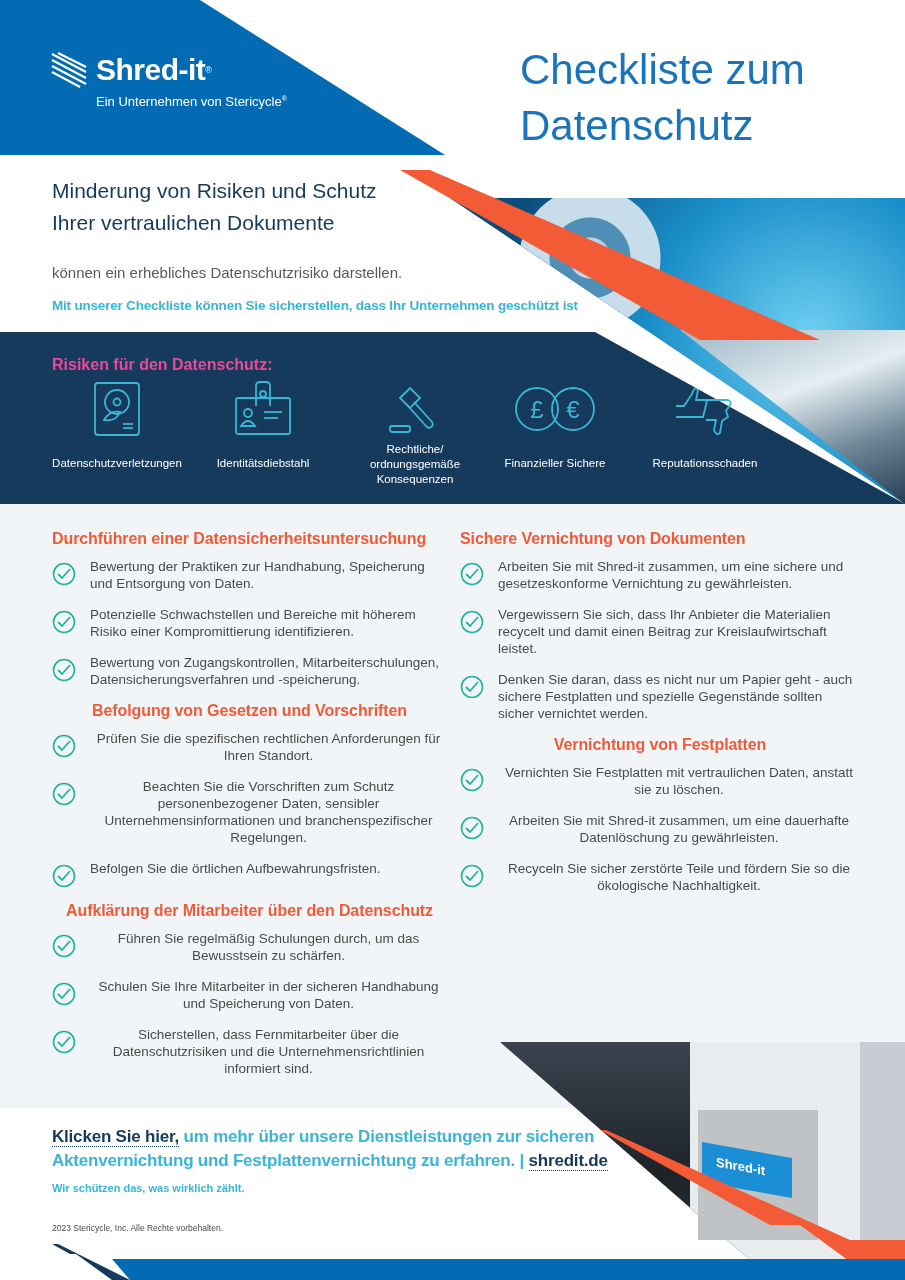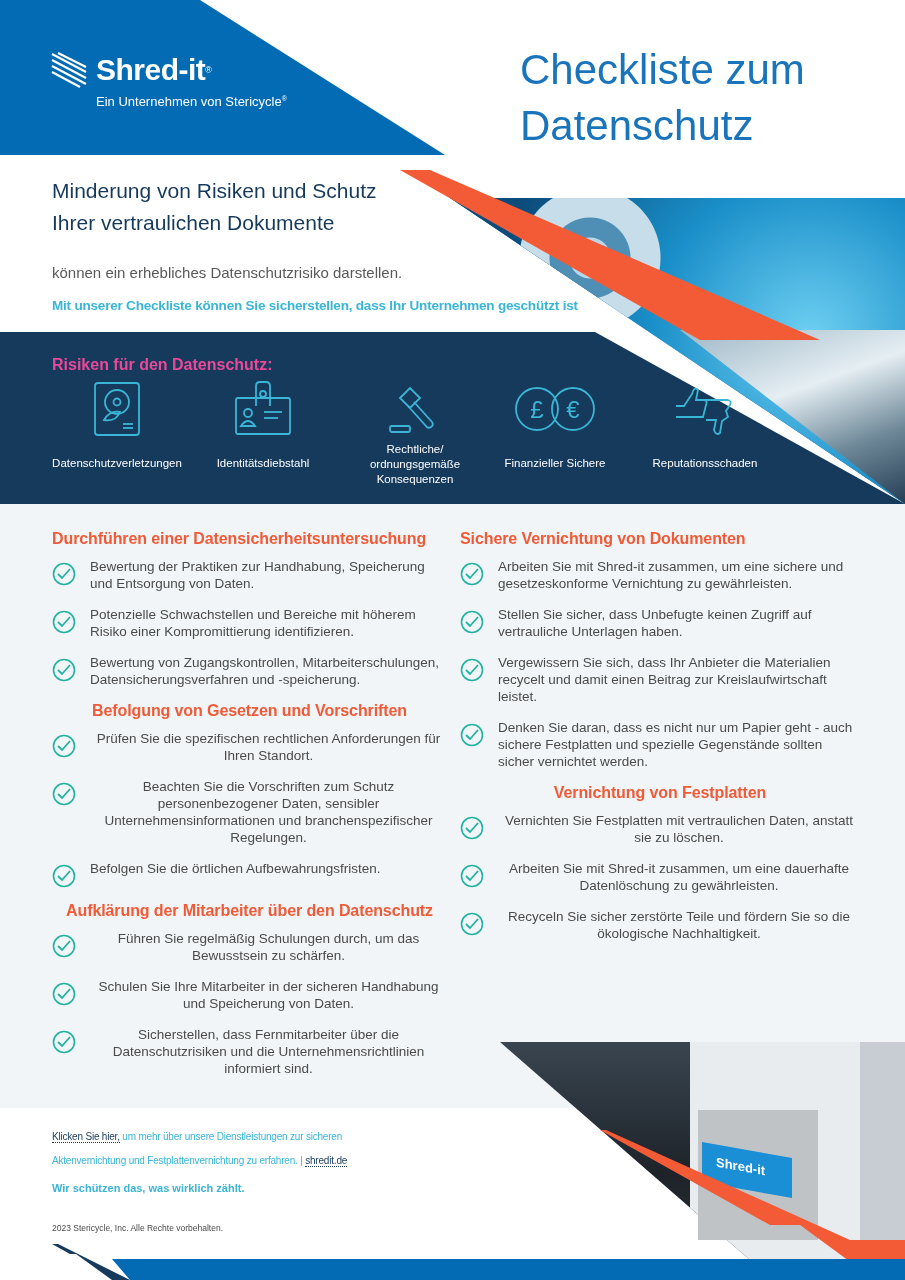--- a/index.html
+++ b/index.html
@@ -88,21 +88,21 @@
   .bin-label {
     position: absolute; left: 702px; top: 1150px; width: 90px; height: 40px; background: #1a8fd6; color: #fff;
     font-size: 13px; font-weight: bold; padding: 10px 0 0 14px; transform: skewY(10deg);
   }
   .orange-bottom {
     left: 600px; top: 1130px; width: 305px; height: 150px; background: #f35b36;
     clip-path: polygon(0 0, 6px 0, 250px 110px, 305px 110px, 305px 150px, 275px 150px, 200px 95px, 170px 95px);
   }
 
   
-  .cta { position: absolute; left: 52px; top: 1125px; width: 600px; font-size: 10px; font-weight: normal; color: #3ab5d6; line-height: 24px; letter-spacing: -0.2px; }
+  .cta { position: absolute; left: 52px; top: 1125px; width: 600px; font-size: 17px; font-weight: bold; color: #3ab5d6; line-height: 24px; letter-spacing: -0.2px; }
   .cta a { color: #163a5c; text-decoration: none; border-bottom: 1px dotted #163a5c; }
   .tagline { position: absolute; left: 52px; top: 1182px; font-size: 11px; font-weight: bold; color: #3ab5d6; }
   .copyright { position: absolute; left: 52px; top: 1223px; font-size: 8.5px; color: #4a4a4a; }
 
   .footer-bar {
     position: absolute; left: 0; top: 1259px; width: 905px; height: 21px; background: #036bb4;
     clip-path: polygon(112px 0, 905px 0, 905px 21px, 130px 21px);
   }
   .footer-navy {
     position: absolute; left: 52px; top: 1244px; width: 90px; height: 36px; background: #163a5c;
@@ -305,27 +305,20 @@
           <circle cx="12" cy="12" r="10.5" stroke="#22b3a0" stroke-width="1.6" fill="none"></circle>
           <path d="M6 12 l4 4 l8 -9" stroke="#22b3a0" stroke-width="1.8" fill="none"></path>
         </svg>
         <span class="txt">Arbeiten Sie mit Shred-it zusammen, um eine sichere und gesetzeskonforme Vernichtung zu gewährleisten.</span>
       </div>
     <div class="item">
         <svg class="chk" width="24" height="24" viewBox="0 0 24 24">
           <circle cx="12" cy="12" r="10.5" stroke="#22b3a0" stroke-width="1.6" fill="none"></circle>
           <path d="M6 12 l4 4 l8 -9" stroke="#22b3a0" stroke-width="1.8" fill="none"></path>
         </svg>
-        <span class="txt">Stellen Sie sicher, dass Unbefugte keinen Zugriff auf vertrauliche Unterlagen haben.</span>
-      </div>
-    <div class="item">
-        <svg class="chk" width="24" height="24" viewBox="0 0 24 24">
-          <circle cx="12" cy="12" r="10.5" stroke="#22b3a0" stroke-width="1.6" fill="none"></circle>
-          <path d="M6 12 l4 4 l8 -9" stroke="#22b3a0" stroke-width="1.8" fill="none"></path>
-        </svg>
         <span class="txt">Vergewissern Sie sich, dass Ihr Anbieter die Materialien recycelt und damit einen Beitrag zur Kreislaufwirtschaft leistet.</span>
       </div>
     <div class="item">
         <svg class="chk" width="24" height="24" viewBox="0 0 24 24">
           <circle cx="12" cy="12" r="10.5" stroke="#22b3a0" stroke-width="1.6" fill="none"></circle>
           <path d="M6 12 l4 4 l8 -9" stroke="#22b3a0" stroke-width="1.8" fill="none"></path>
         </svg>
         <span class="txt">Denken Sie daran, dass es nicht nur um Papier geht - auch sichere Festplatten und spezielle Gegenstände sollten sicher vernichtet werden.</span>
       </div>
   </div>

